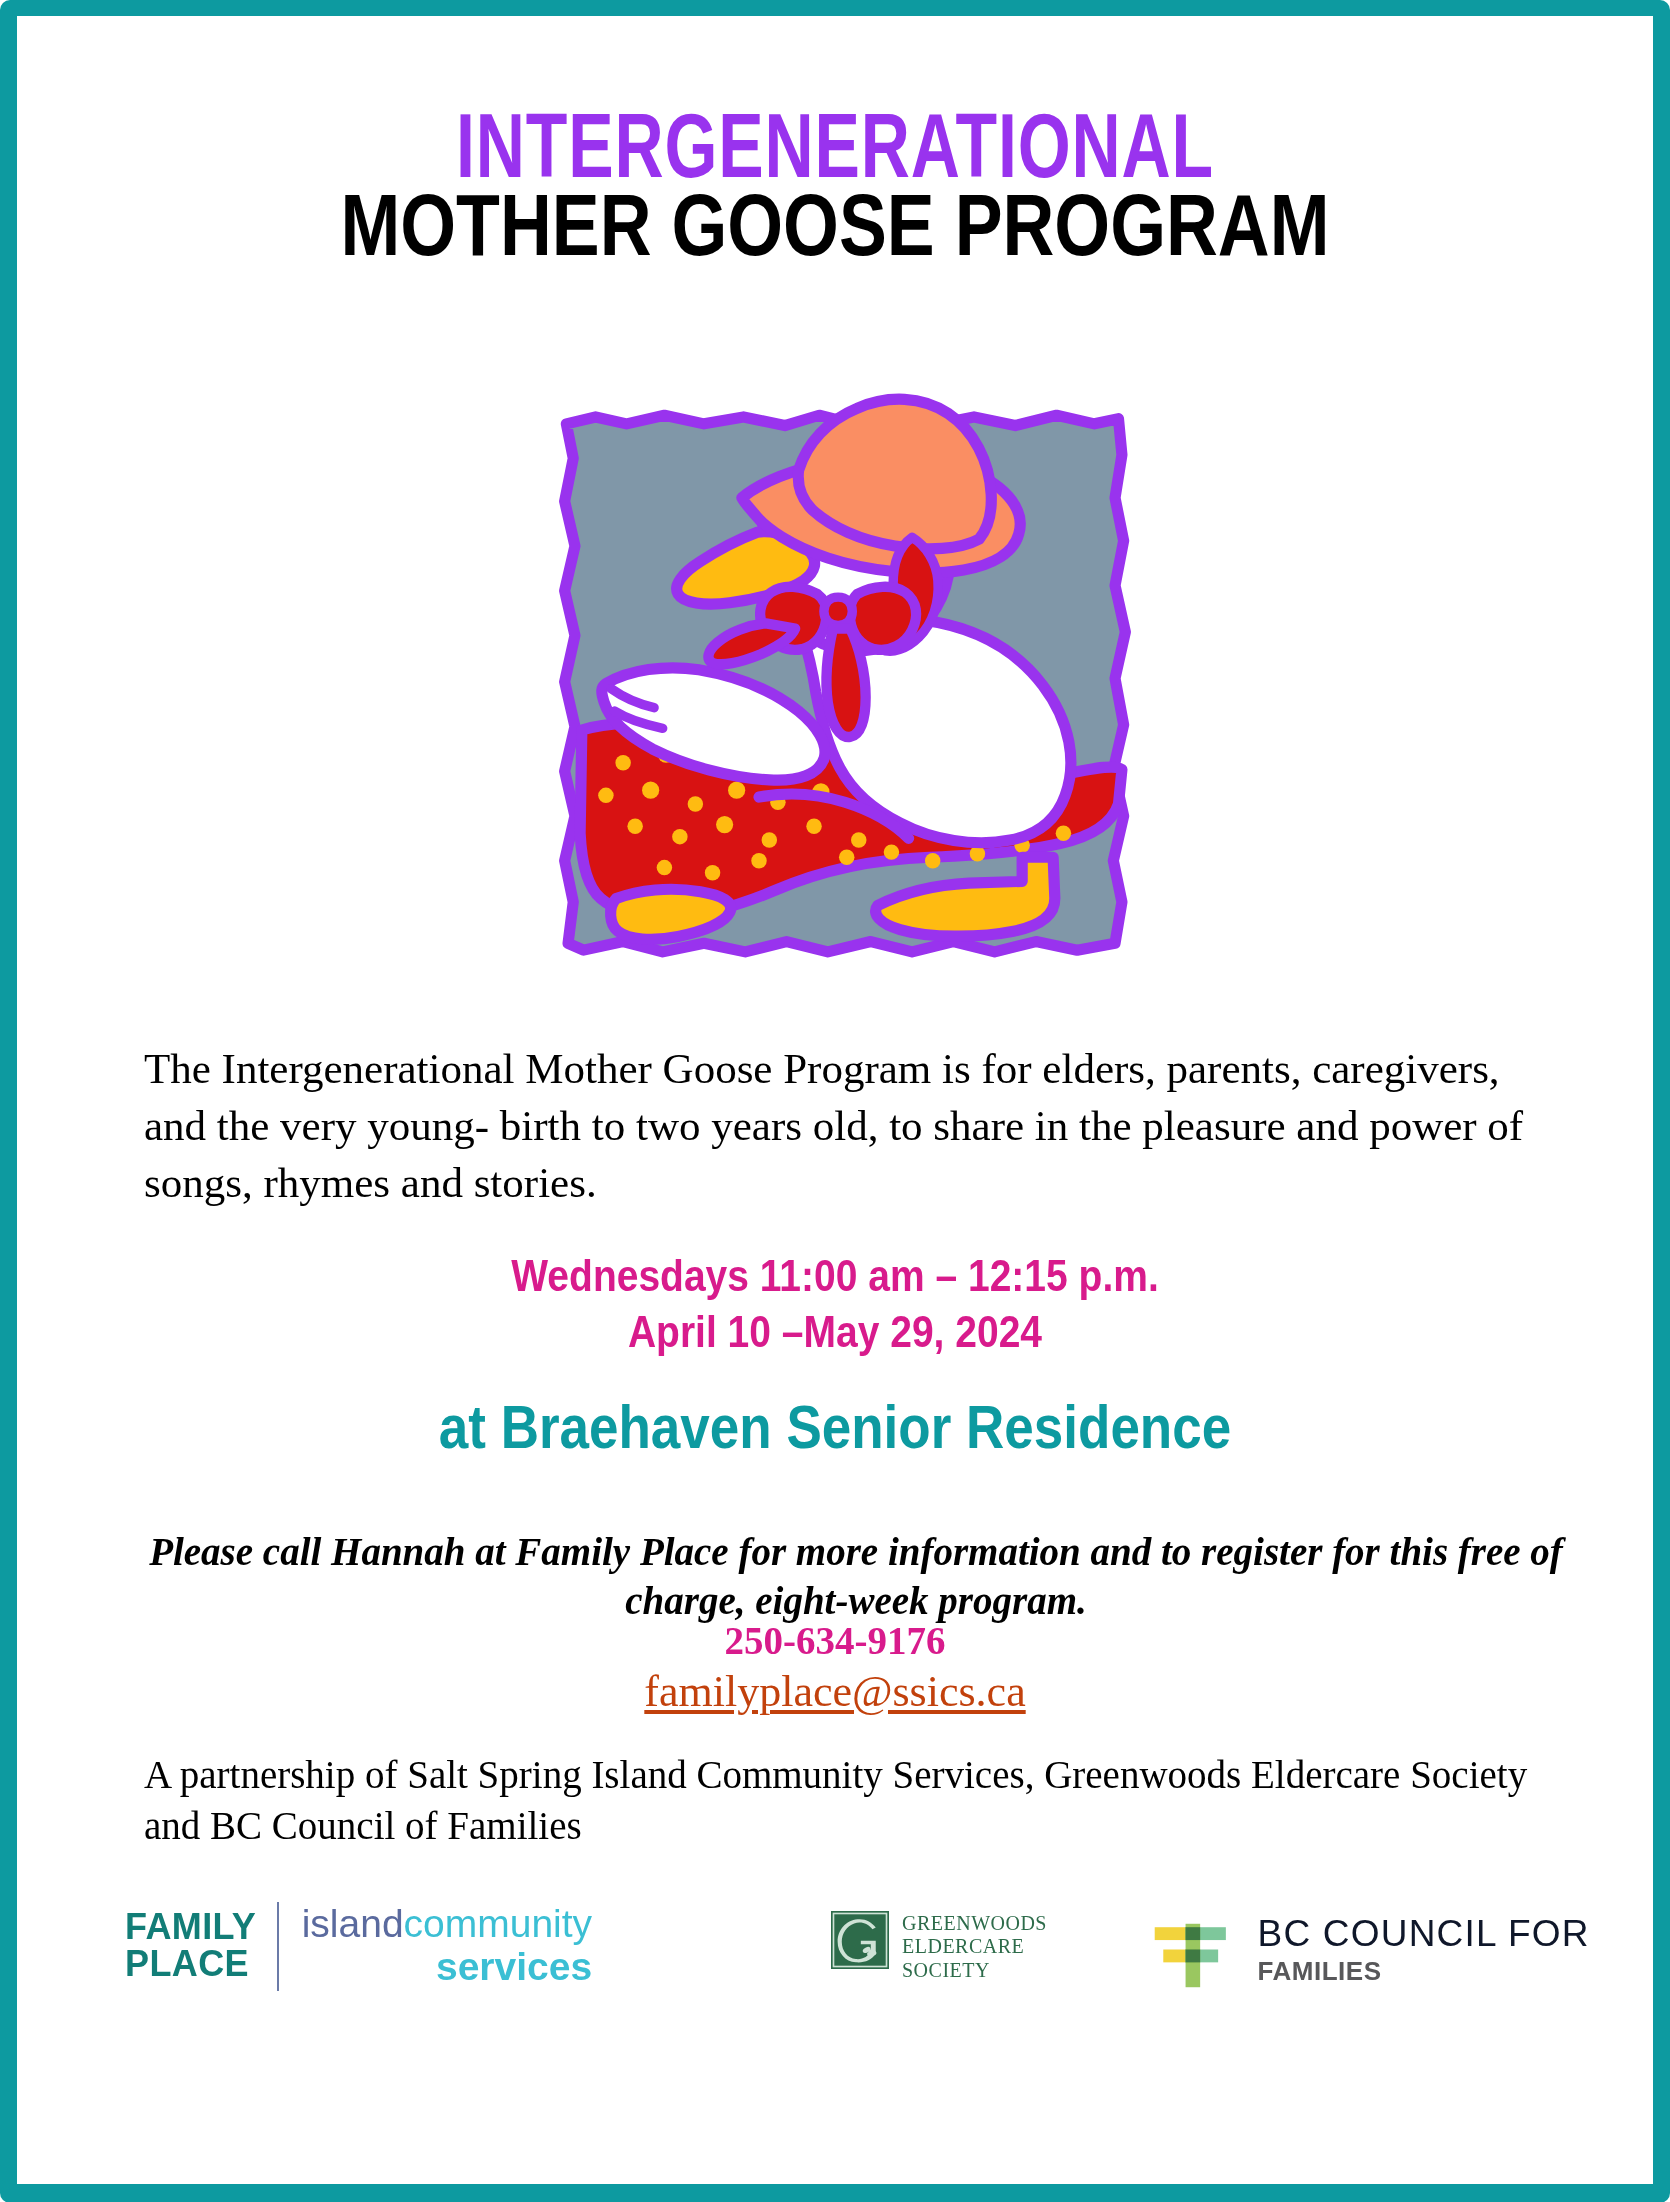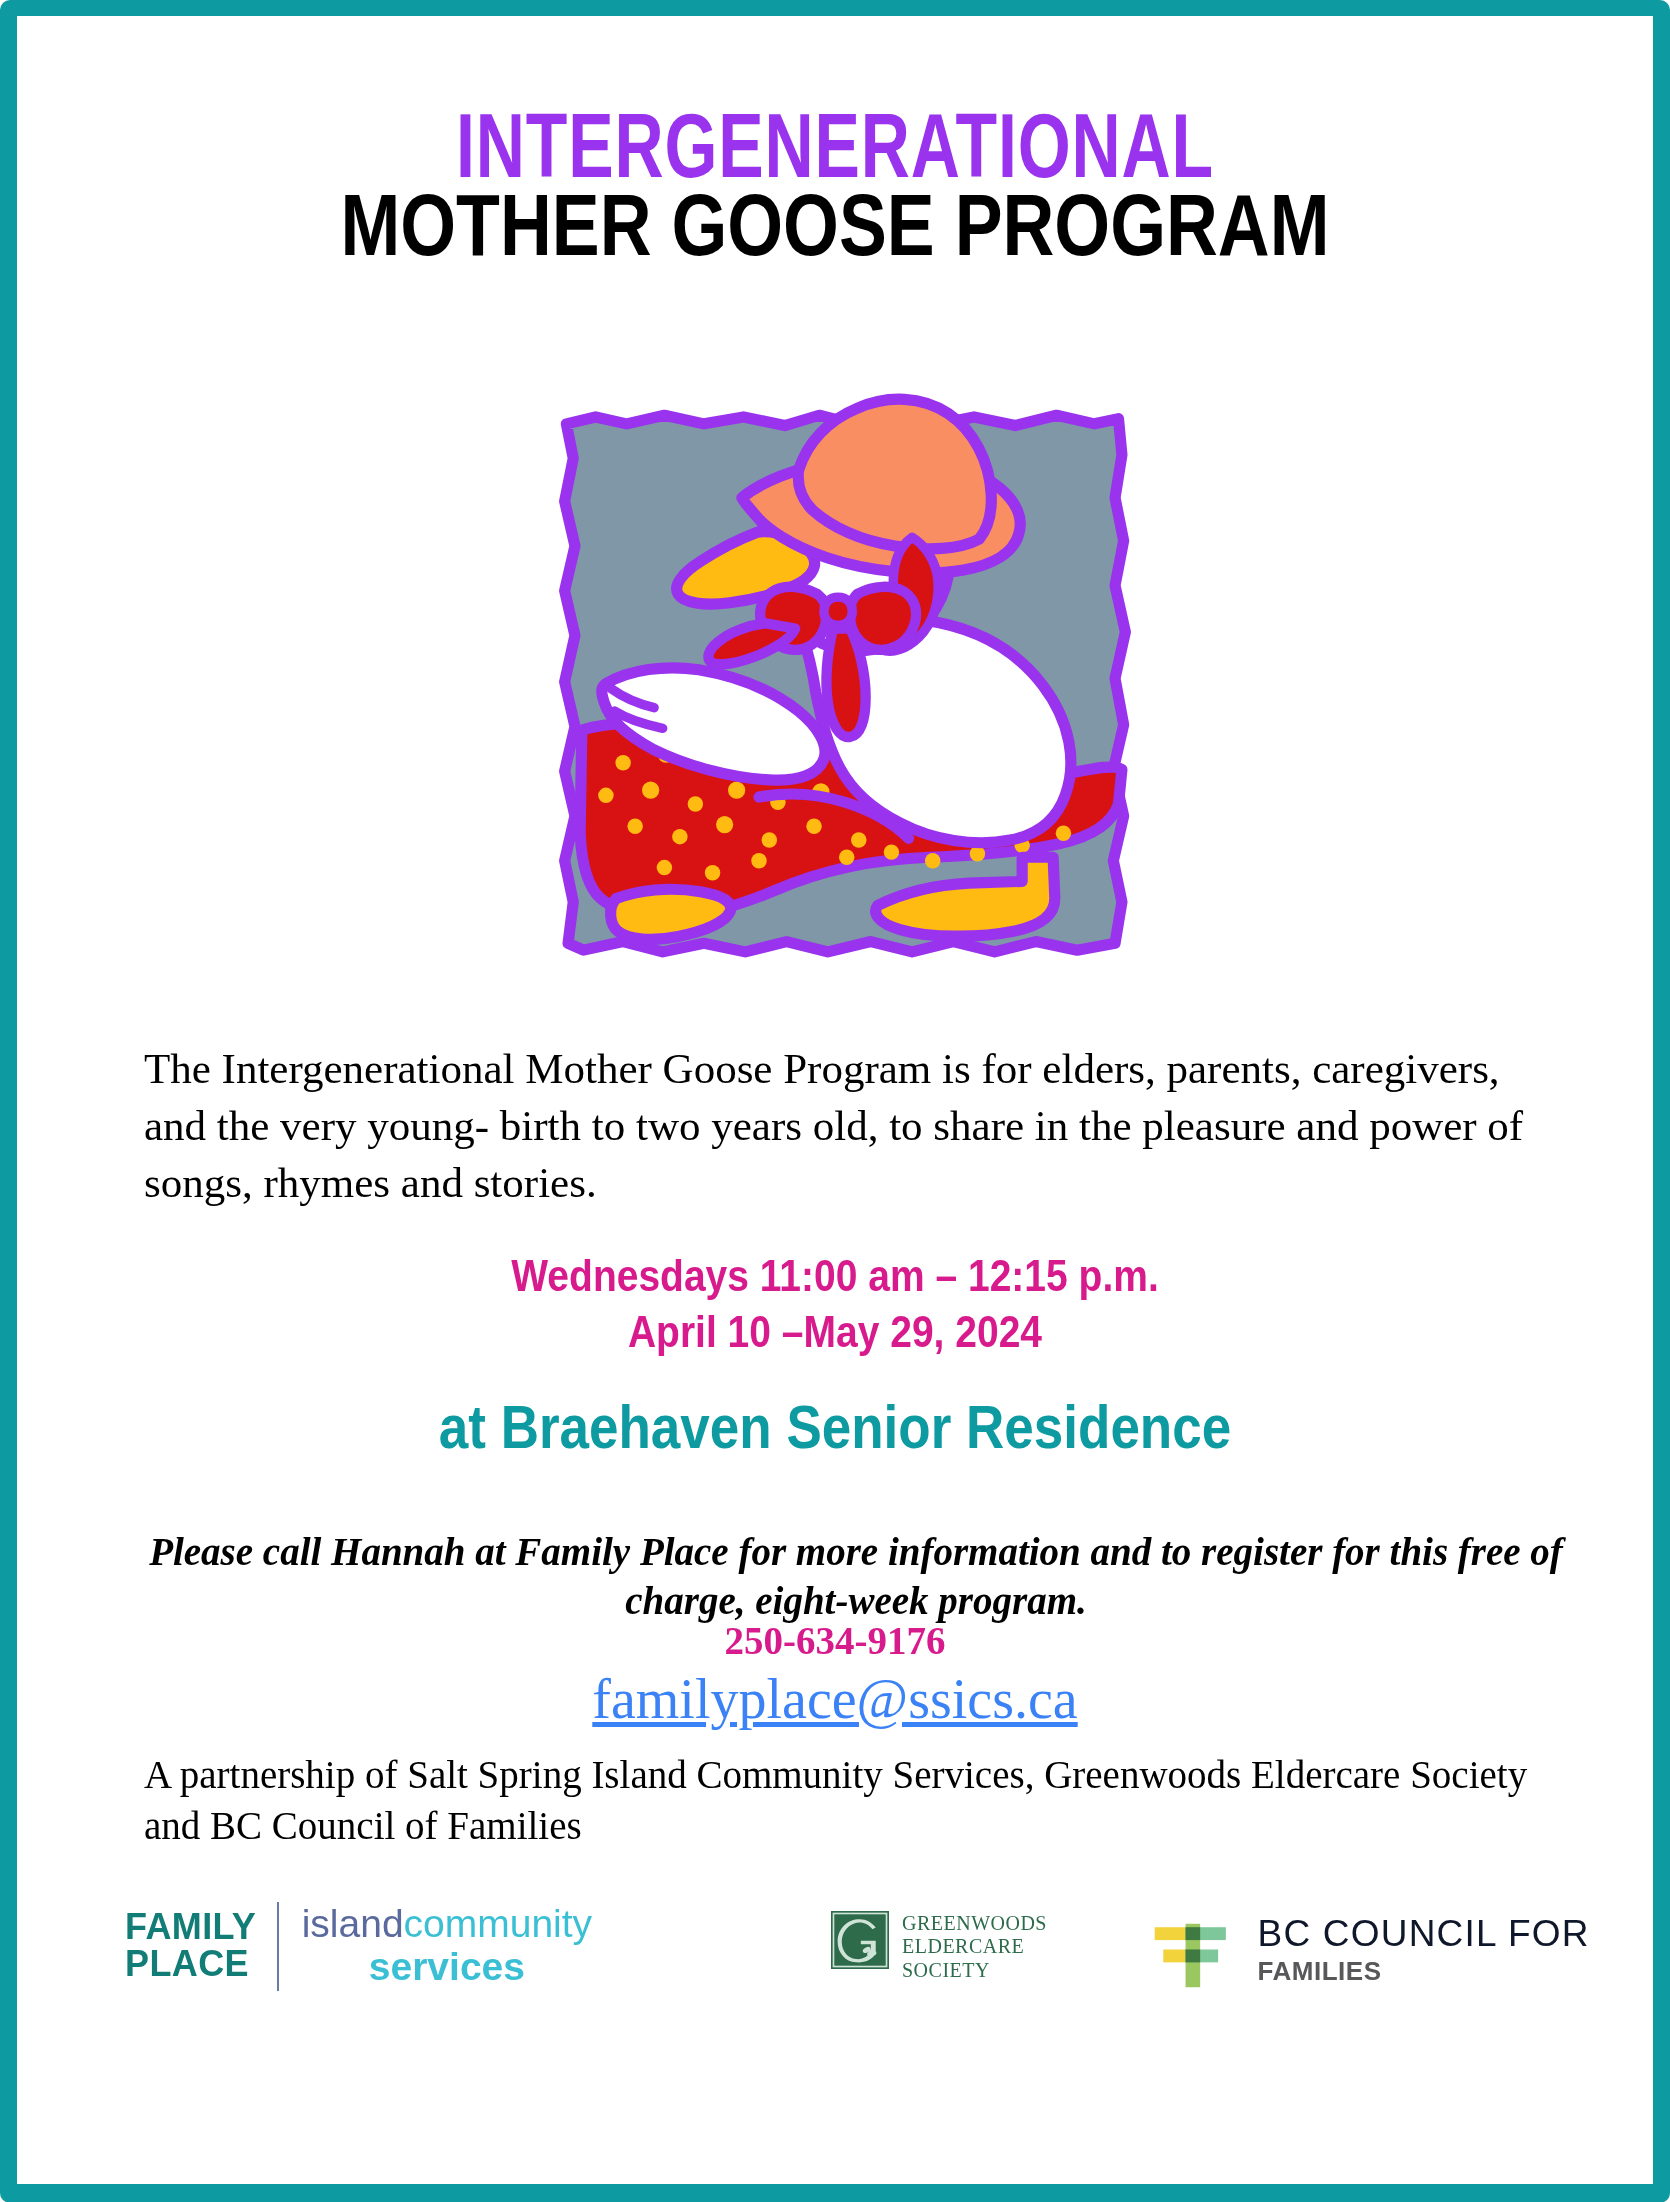--- a/index.html
+++ b/index.html
@@ -155,23 +155,23 @@
 
   #email-line {
     position: absolute;
     left: 0;
     top: 1650px;
     width: 100%;
     text-align: center;
   }
   #email-link {
     font-family: "Liberation Serif", serif;
-    font-size: 56px;
+    font-size: 44px;
     line-height: 1.2;
-    color: #3b82f6;
+    color: #c2410c;
     text-decoration: underline;
     text-underline-offset: 4.3px;
   }
 
   #partnership-text {
     position: absolute;
     left: 127px;
     top: 1733px;
     width: 1445px;
     margin: 0;
@@ -213,21 +213,21 @@
     width: 2.6px;
     height: 89px;
     background: #6b7ba8;
     margin: 0 22.4px 0 20.6px;
   }
   #ics-words {
     font-family: "Liberation Sans", sans-serif;
     font-weight: normal;
     font-size: 39px;
     line-height: 1.1;
-    text-align: center;
+    text-align: right;
   }
   .ics-island { color: #5a6a9e; }
   .ics-community { color: #3bbfd4; }
   .ics-services { color: #3bbfd4; font-weight: bold; }
 
   
   #logo-greenwoods {
     position: absolute;
     left: 813px;
     top: 20.6px;

